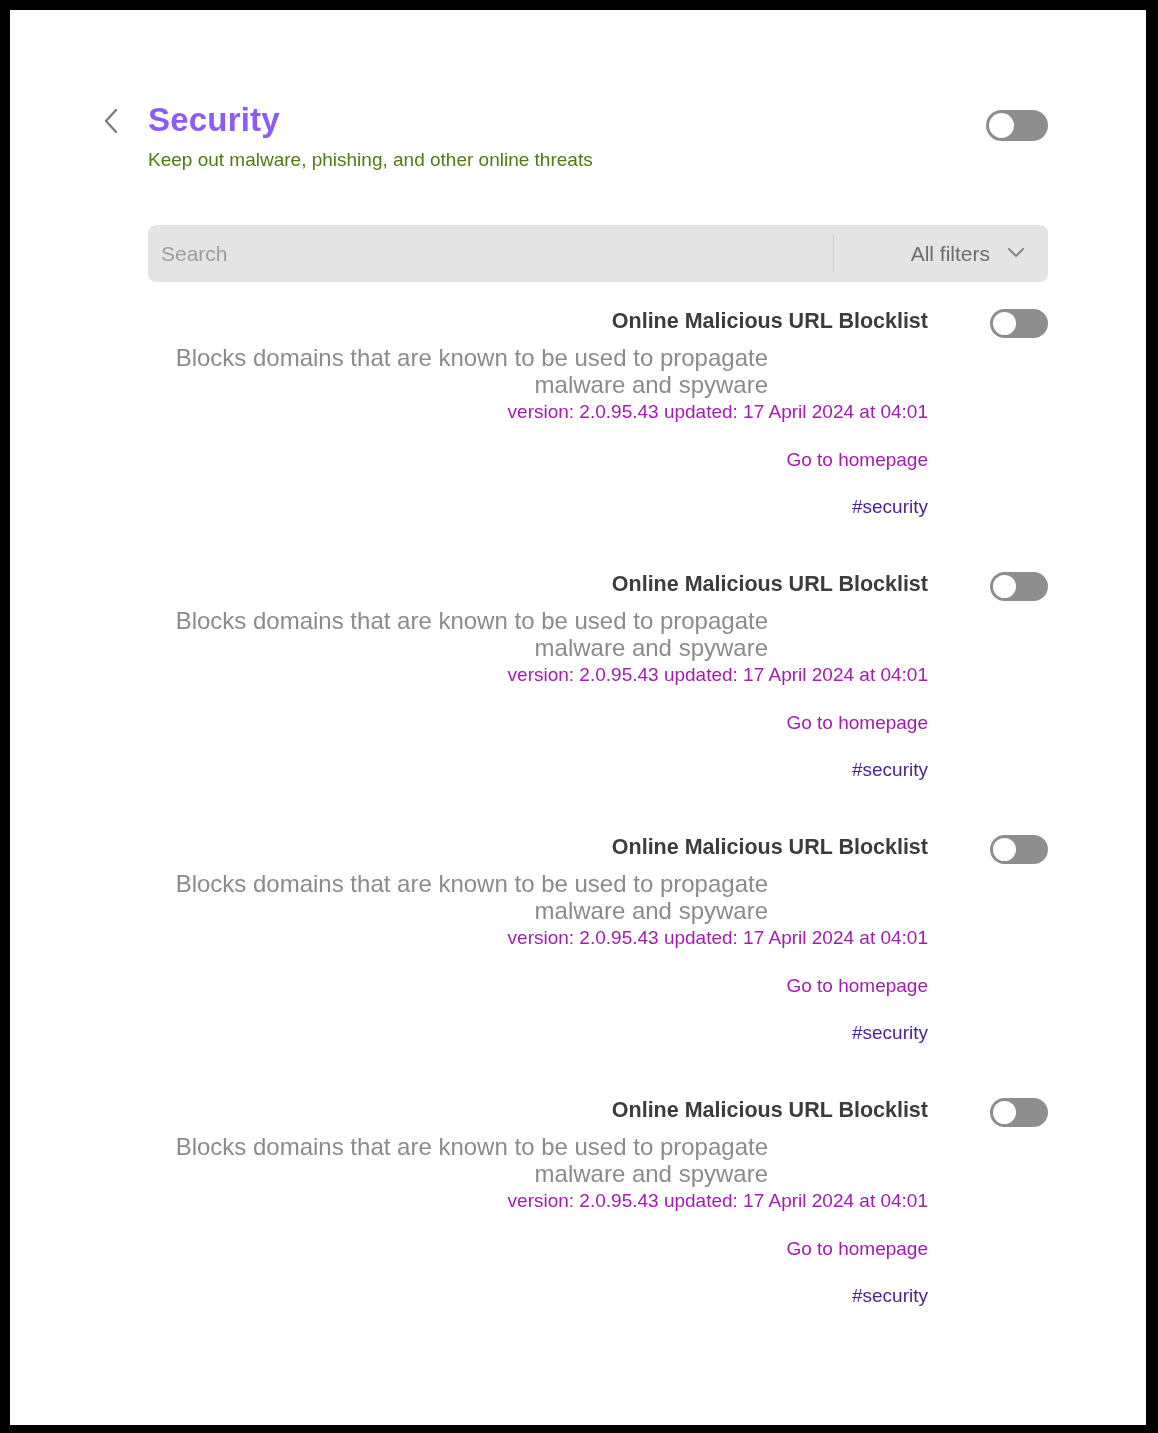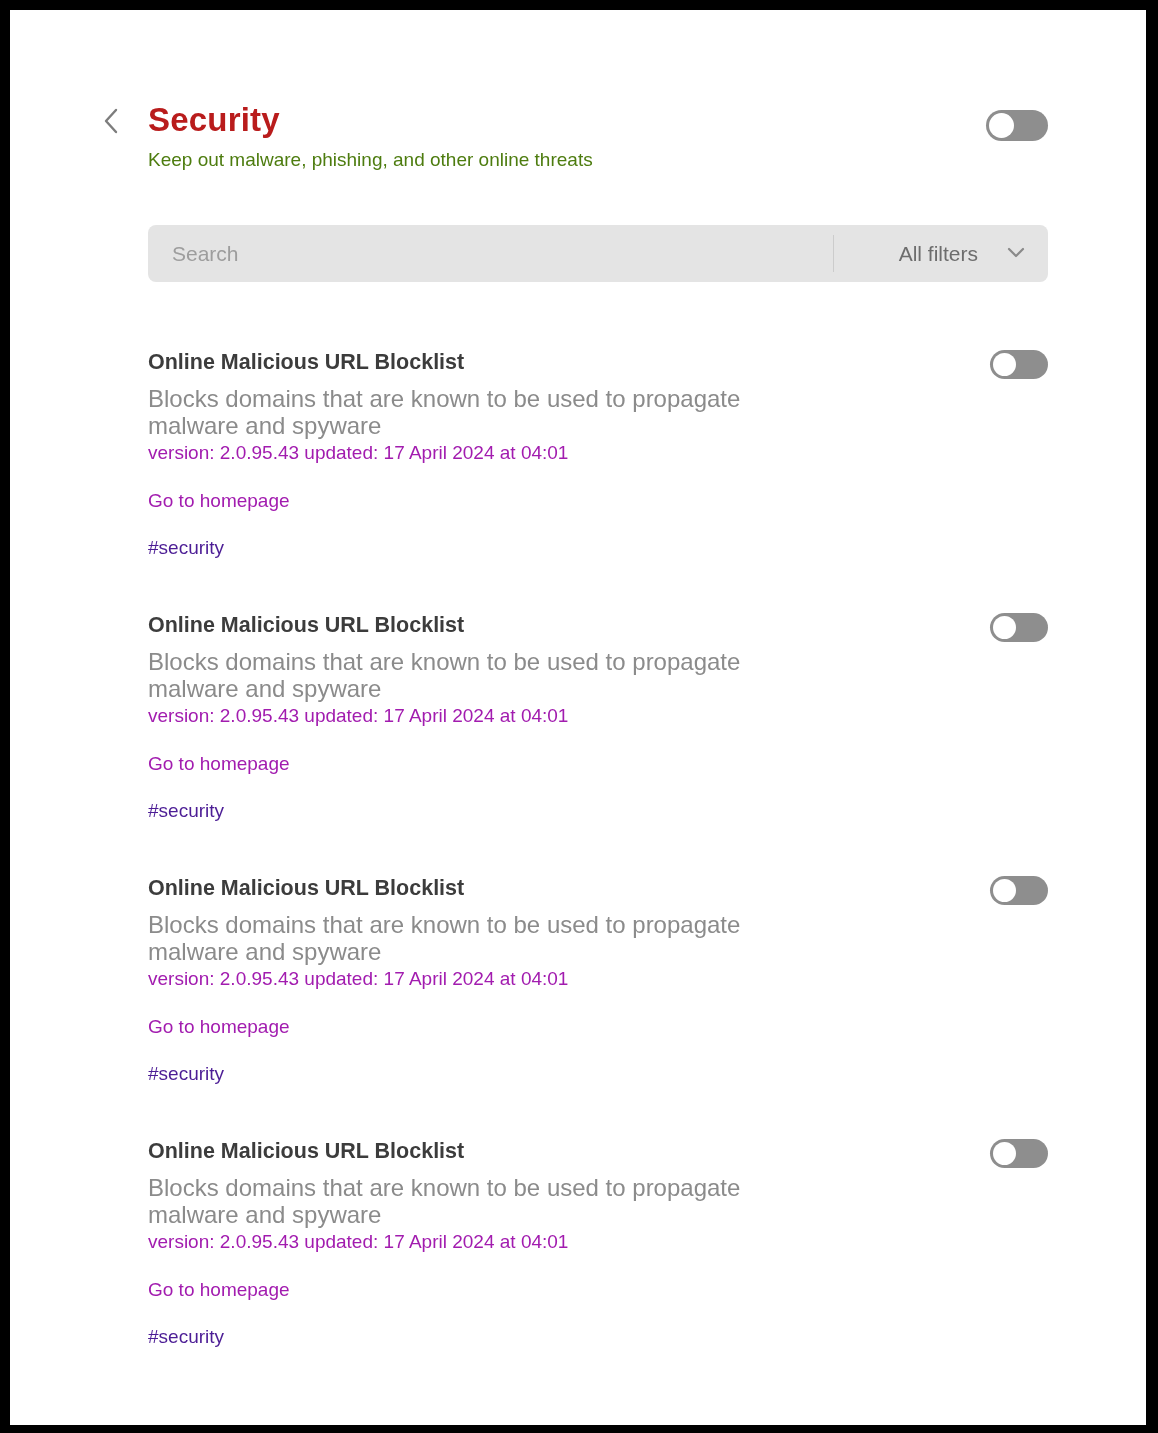--- a/index.html
+++ b/index.html
@@ -33,21 +33,21 @@
     position: absolute;
     left: -50px; top: 7px;
     width: 26px; height: 30px;
     display: flex; align-items: center; justify-content: center;
     cursor: pointer;
     background: none; border: none;
   }
   .page-title {
     font-size: 33px;
     font-weight: 700;
-    color: #b91c1c;
+    color: #8b5cf6;
     line-height: 40px;
     letter-spacing: 0.2px;
   }
   .page-subtitle {
     margin-top: 6px;
     font-size: 19px;
     color: #4d7c0f;
     line-height: 27px;
   }
 
@@ -82,47 +82,47 @@
   }
   .search-input {
     flex: 1 1 auto;
     height: 100%;
     border: none;
     background: transparent;
     outline: none;
     font-family: "Liberation Sans", "DejaVu Sans", sans-serif;
     font-size: 21px;
     color: #1d4ed8;
-    padding: 0 24px;
+    padding: 0 13px;
   }
   .search-input::placeholder { color: #9d9d9d; opacity: 1; }
   .search-divider {
     width: 1px; height: 37px;
     background: #cccccc;
     flex: 0 0 auto;
   }
   .filters-btn {
     flex: 0 0 214px;
     height: 100%;
     display: flex;
     align-items: center;
     justify-content: flex-end;
-    gap: 28px;
+    gap: 16px;
     padding-right: 22px;
     background: none; border: none;
     cursor: pointer;
     font-family: "Liberation Sans", "DejaVu Sans", sans-serif;
   }
   .filters-label {
     font-size: 21px;
     color: #6d6d6d;
   }
 
   
-  .list { margin-top: 67px; }
+  .list { margin-top: 26px; text-align: right; }
   .item {
     position: relative;
     padding-right: 120px;
   }
   .item + .item { margin-top: 51px; }
   .item-title {
     font-size: 21.5px;
     font-weight: 700;
     color: #3c3c3c;
     line-height: 27px;

